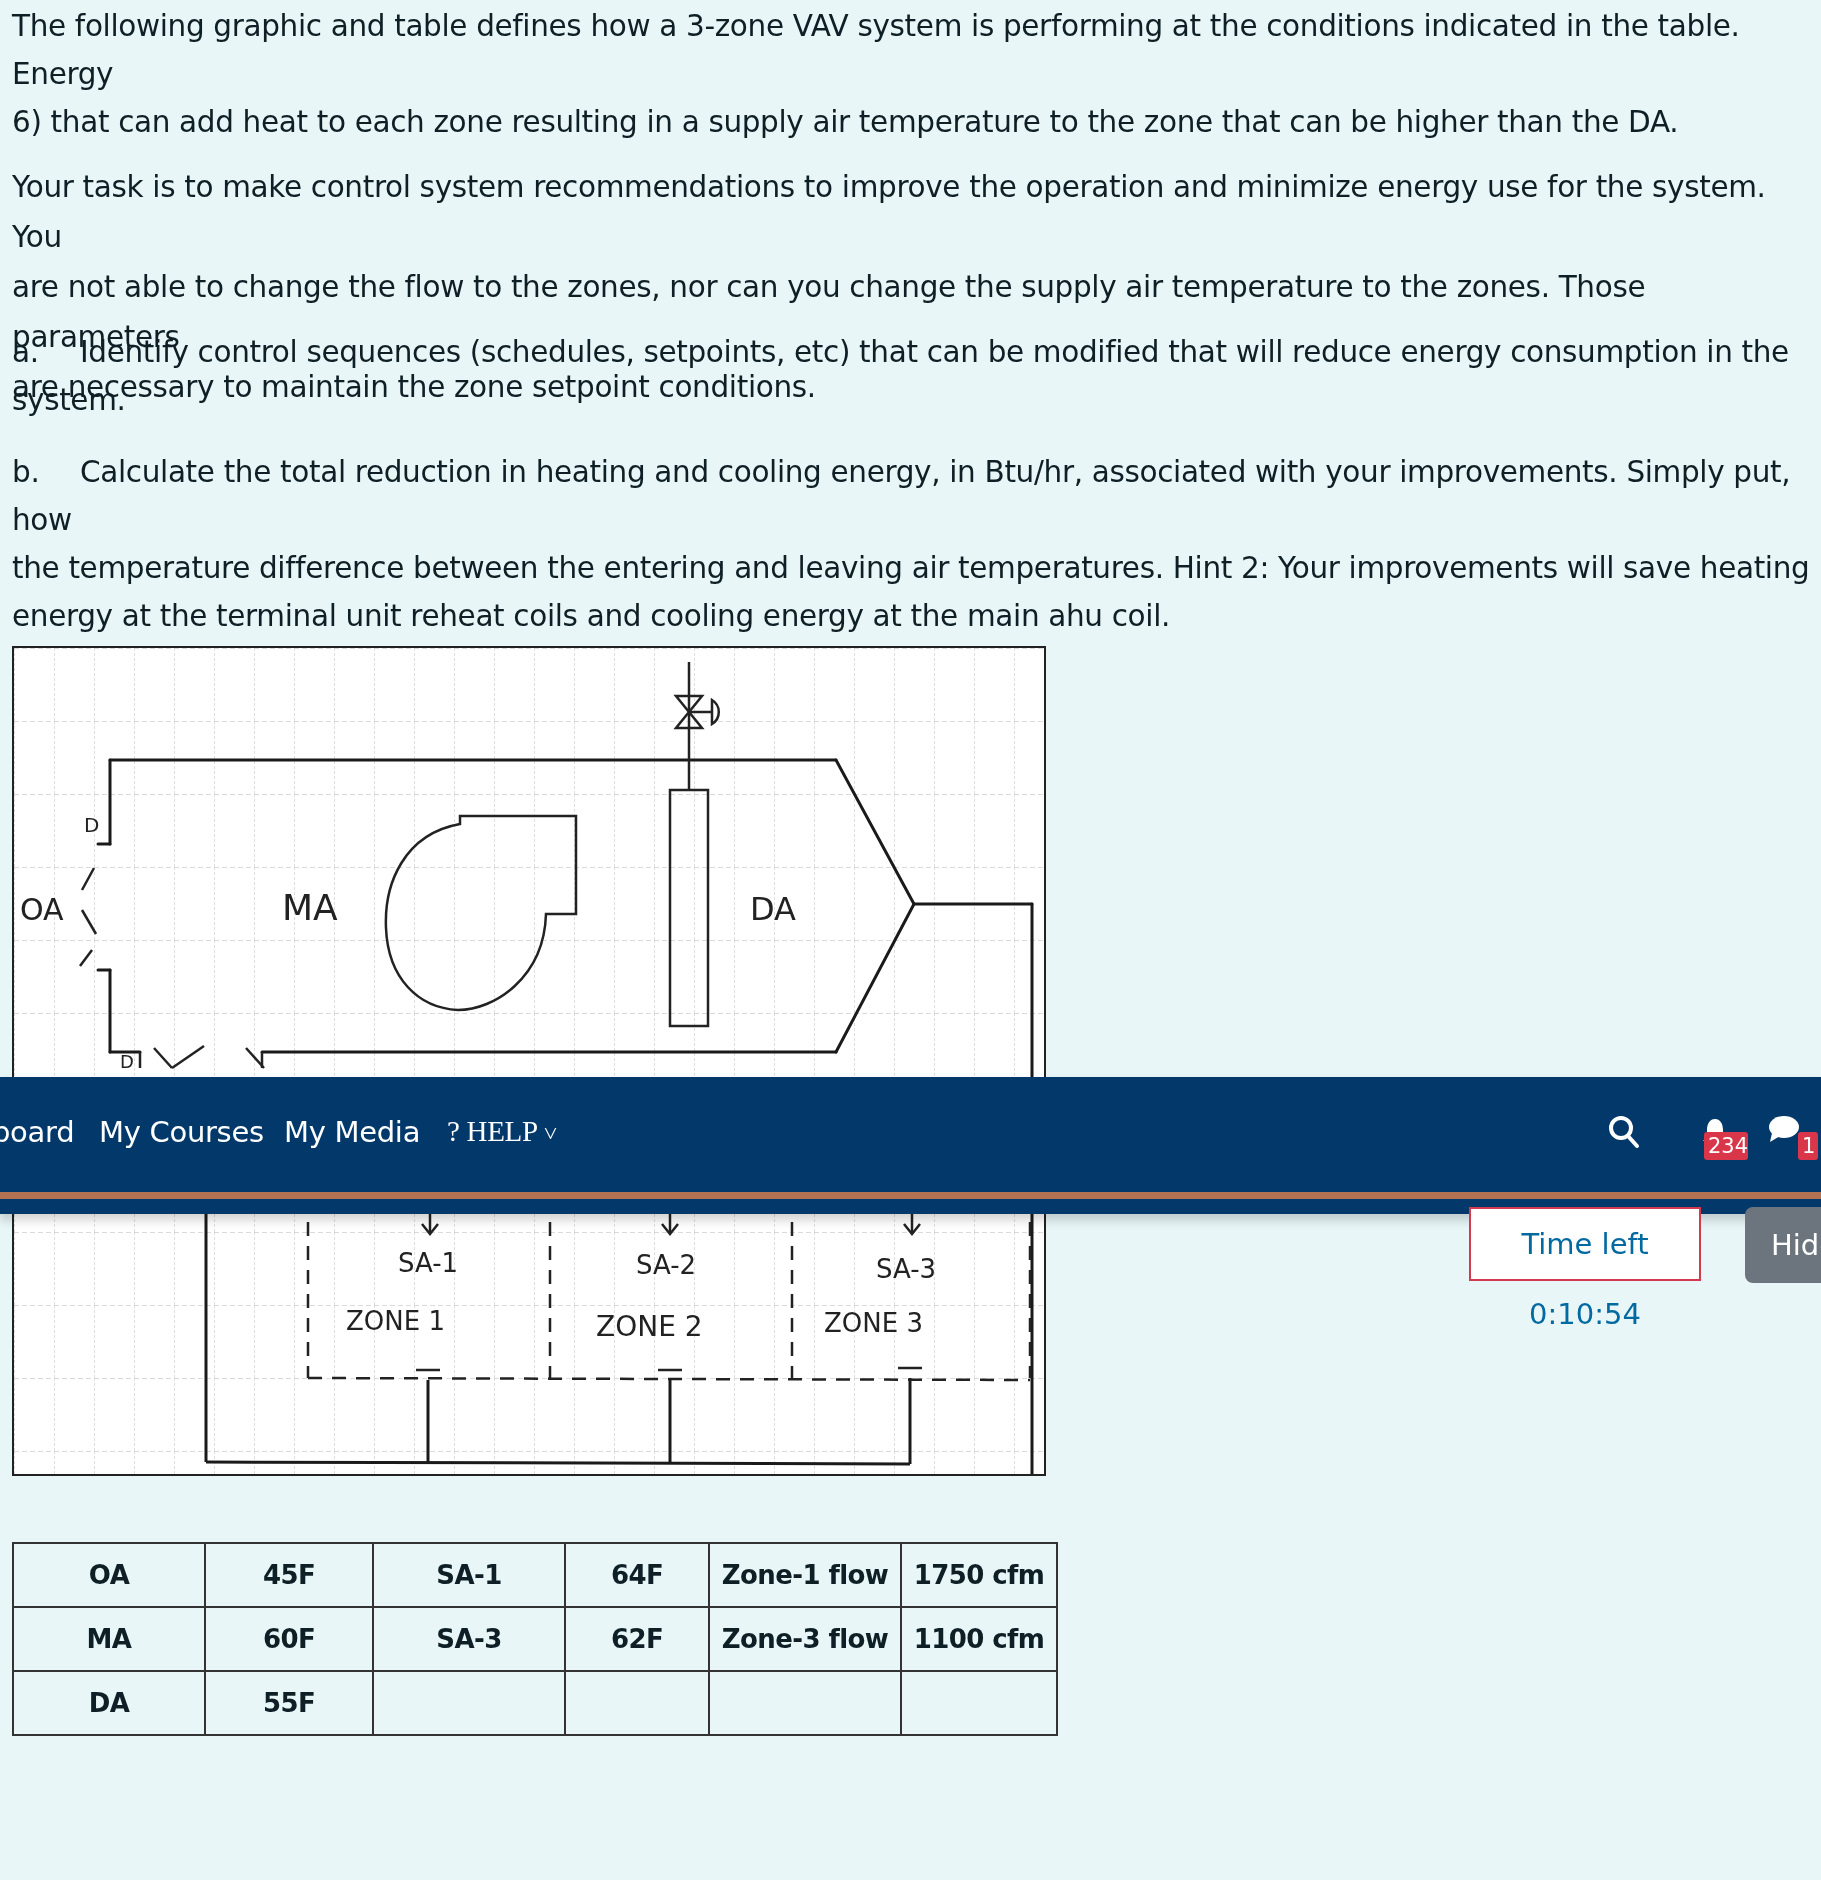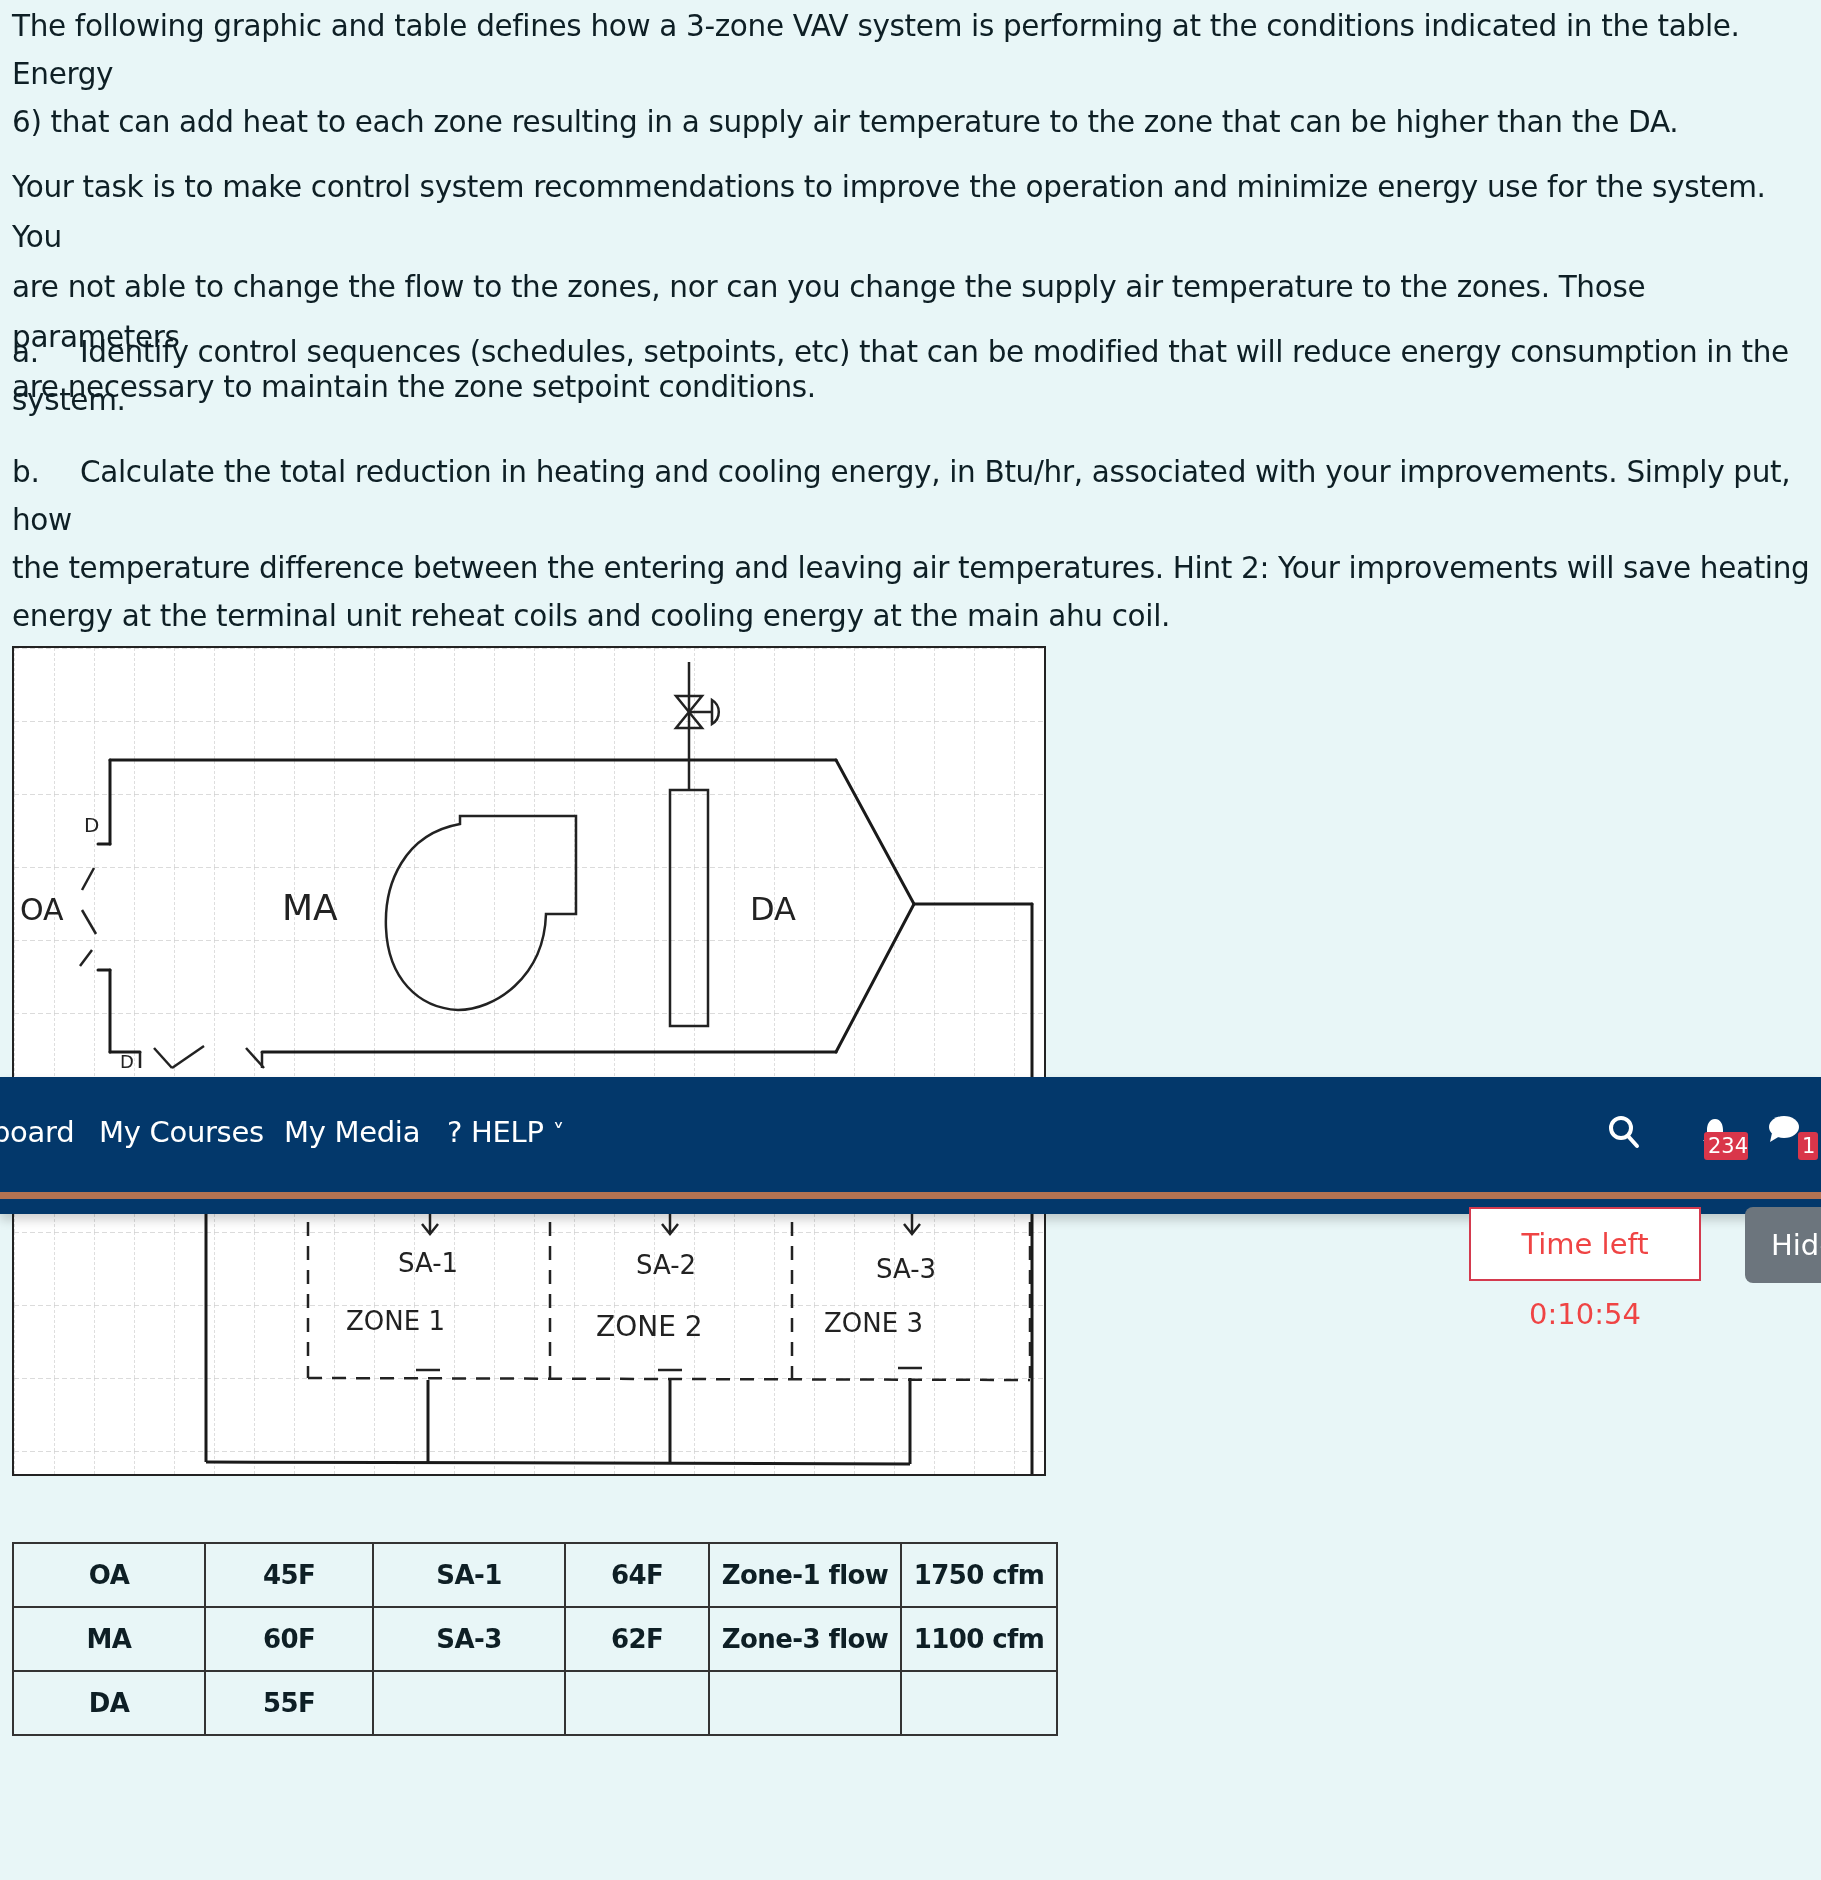--- a/index.html
+++ b/index.html
@@ -19,21 +19,21 @@
   .diagram { position:absolute; left:12px; top:646px; width:1034px; height:830px; background:#fff; border:2px solid #222; box-sizing:border-box; overflow:hidden; }
   .diagram svg { position:absolute; left:0; top:0; }
   .hand { font-family:"DejaVu Sans", sans-serif; fill:#222; }
 
   .navbar { position:absolute; left:0; top:1077px; width:1821px; height:137px; background:#03386b; box-shadow:0 6px 10px rgba(0,0,0,0.18); }
   .navbar-stripe { position:absolute; left:0; top:1192px; width:1821px; height:7px; background:#b37352; }
   .nav-item { position:absolute; top:38px; color:#fff; font-size:29px; white-space:nowrap; letter-spacing:-0.3px; }
   .nav-icon { position:absolute; }
   .badge { position:absolute; background:#d9364a; color:#fff; font-size:21px; line-height:28px; padding:0 4px; border-radius:3px; text-align:center; }
 
-  .timer { position:absolute; left:1469px; top:1207px; width:232px; height:74px; background:#fff; border:2px solid #d43a4e; box-sizing:border-box; font-size:29px; line-height:70px; text-align:center; color:#ef4444; }
+  .timer { position:absolute; left:1469px; top:1207px; width:232px; height:74px; background:#fff; border:2px solid #d43a4e; box-sizing:border-box; font-size:29px; line-height:70px; text-align:center; color:#0369a1; }
   .hide-btn { position:absolute; left:1745px; top:1207px; width:120px; height:76px; background:#6c757d; border-radius:8px; color:#fff; font-size:29px; line-height:76px; padding-left:26px; box-sizing:border-box; }
 
   table.cond { position:absolute; left:12px; top:1542px; border-collapse:collapse; font-family:"DejaVu Sans", sans-serif; font-weight:bold; font-size:26px; color:#0e1f25; letter-spacing:-0.6px; }
   table.cond td { border:2px solid #333; height:62px; padding:0; text-align:center; white-space:nowrap; }
 </style>
 </head>
 <body>
 
 <div class="question">
   <div class="p1">
@@ -155,21 +155,21 @@
     <text class="hand" x="332" y="682" font-size="26">ZONE 1</text>
     <text class="hand" x="582" y="688" font-size="28">ZONE 2</text>
     <text class="hand" x="810" y="684" font-size="26">ZONE 3</text>
   </svg>
 </div>
 
 <div class="navbar">
   <span class="nav-item" style="left:-8px;">board</span>
   <span class="nav-item" style="left:99px;">My Courses</span>
   <span class="nav-item" style="left:284px;">My Media</span>
-  <span class="nav-item" style="left:447px;">
+  <span class="nav-item" style="left:447px;font-family:Liberation Serif, serif;">
     <span>? HELP</span>
     <span style="font-size:24px;">˅</span>
   </span>
 
   <span class="nav-icon" style="left:1607px; top:37px;">
     <svg width="34" height="36" viewBox="0 0 34 36">
       <circle cx="14" cy="14" r="10" stroke="#fff" stroke-width="4" fill="none"></circle>
       <line x1="21" y1="22" x2="30" y2="32" stroke="#fff" stroke-width="4" stroke-linecap="round"></line>
     </svg>
   </span>

